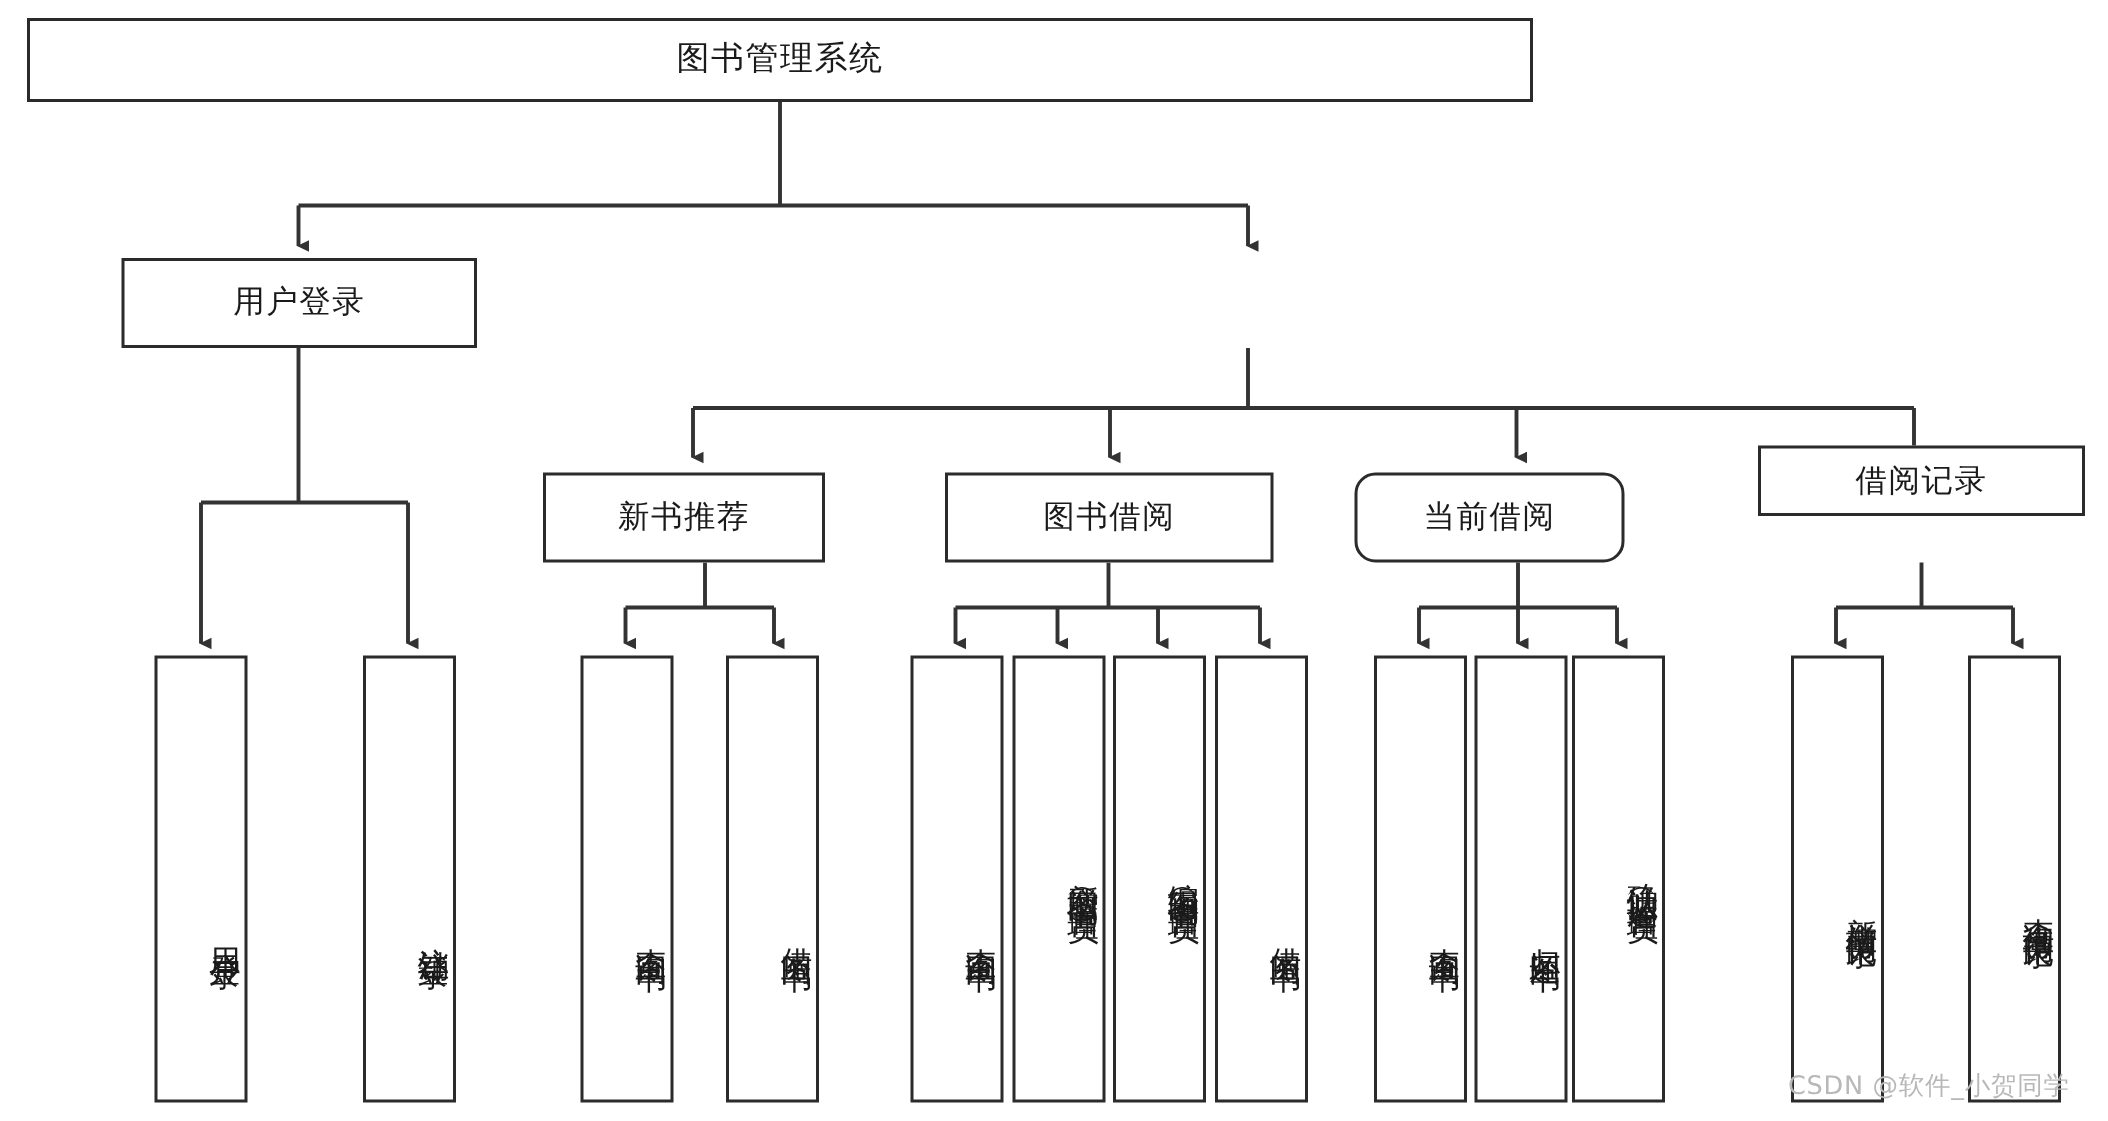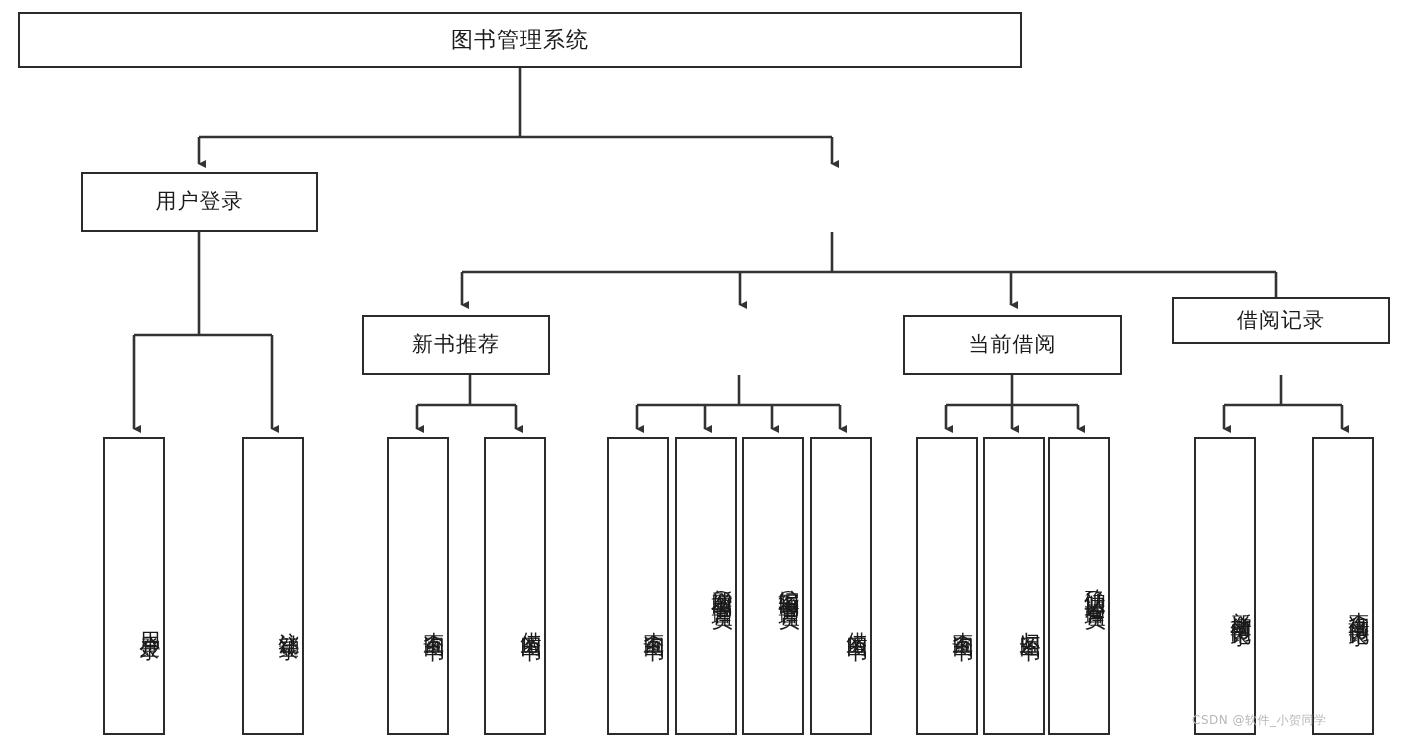--- a/index.html
+++ b/index.html
@@ -56,21 +56,21 @@
   }
   .node.vert span {
     display: block;
     writing-mode: vertical-rl;
     text-orientation: upright;
   }
   .watermark {
     position: absolute;
     left: 1192px;
     top: 712px;
-    font-size: 12px;
+    font-size: 17px;
     color: #b8b8b8;
     white-space: nowrap;
     z-index: 3;
     letter-spacing: 0.5px;
   }
 </style>
 </head>
 <body>
 
 <div id="canvas">
@@ -129,21 +129,24 @@
     <span>图书管理系统</span>
   </div>
 
   <div class="node horiz" style="left:81px; top:172px; width:237px; height:60px;">
     <span>用户登录</span>
   </div>
 
   <div class="node horiz" style="left:362px; top:315px; width:188px; height:60px;">
     <span>新书推荐</span>
   </div>
-  <div class="node horiz" style="left:903px; top:315px; width:219px; height:60px;">
+  <div class="node horiz" style="left:630px; top:315px; width:219px; height:60px;">
+    <span>图书借阅</span>
+  </div>
+  <div class="node horiz" style="left:903px; top:315px; width:180px; height:60px;border-radius:14px;">
     <span>当前借阅</span>
   </div>
   <div class="node horiz" style="left:1172px; top:297px; width:218px; height:47px;">
     <span>借阅记录</span>
   </div>
 
   <div class="node vert" style="left:103px; top:437px; width:62px; height:298px; padding-top:76px;">
     <span>用户登录</span>
   </div>
   <div class="node vert" style="left:242px; top:437px; width:62px; height:298px; padding-top:76px;">

